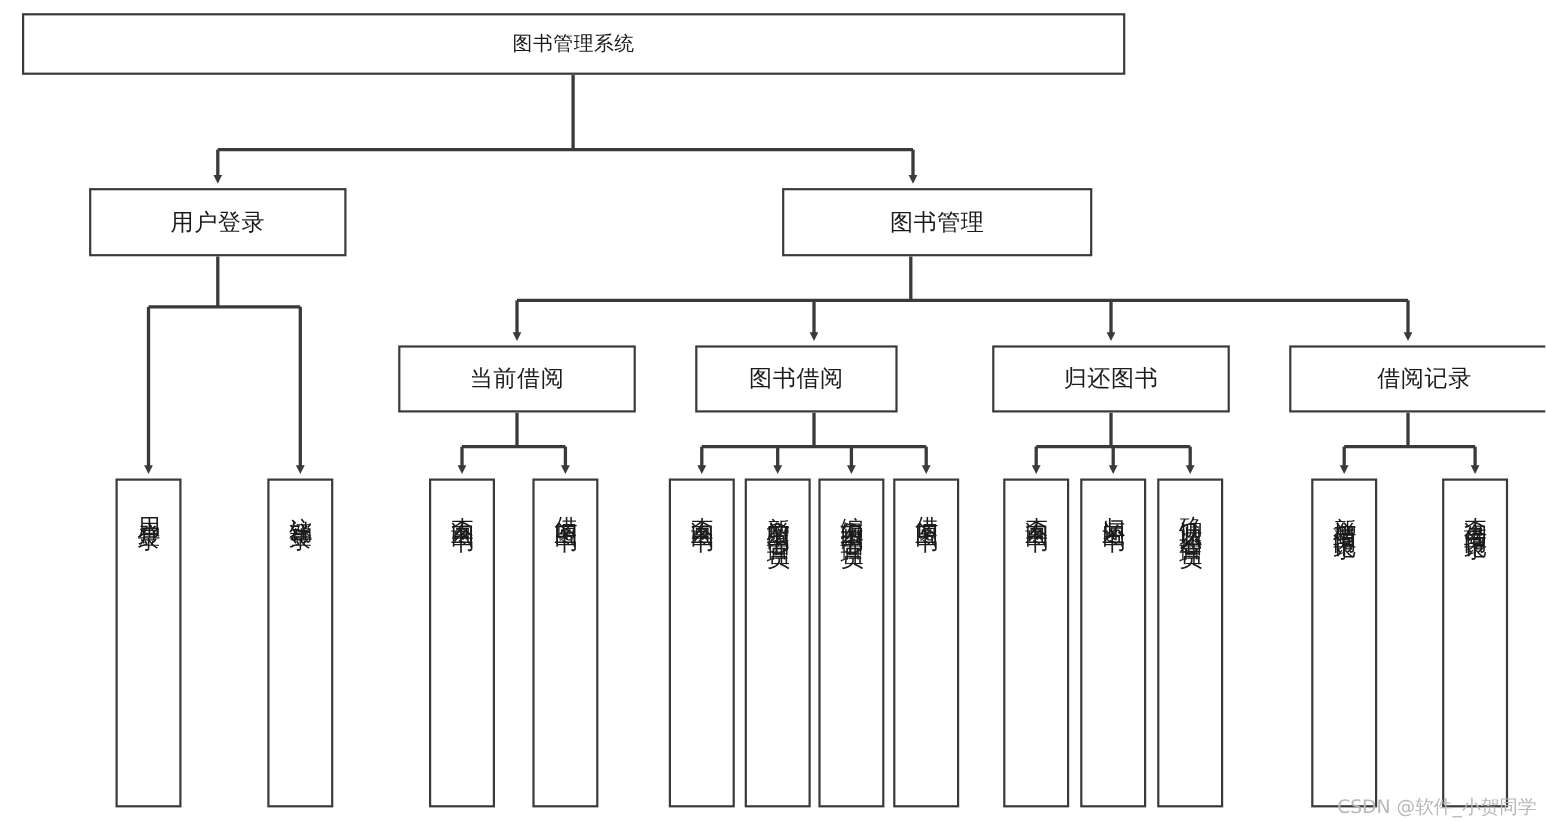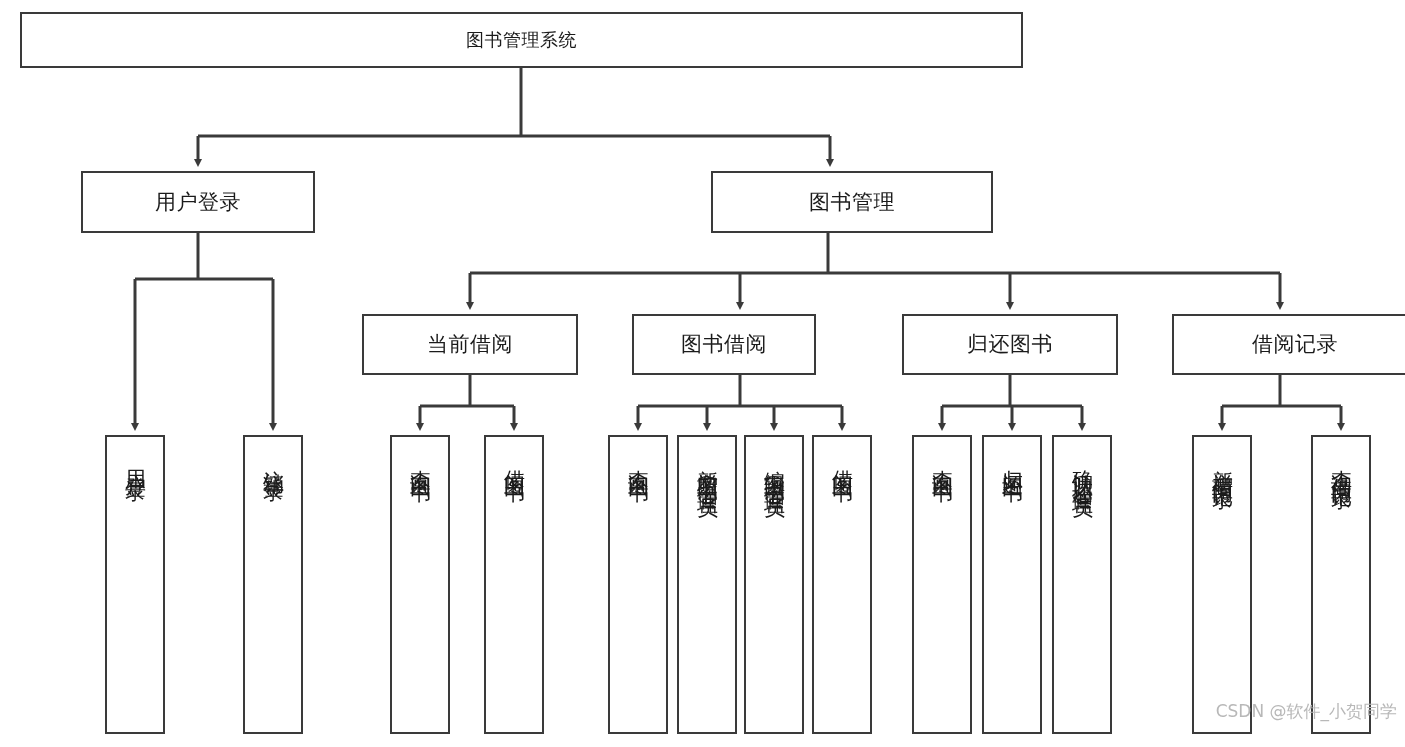--- a/index.html
+++ b/index.html
@@ -60,21 +60,21 @@
     writing-mode: vertical-rl;
     text-orientation: upright;
     font-size: 21px;
     line-height: 1.0;
     letter-spacing: 4px;
     white-space: nowrap;
   }
   .watermark {
     position: absolute;
     right: 8px;
-    bottom: 24px;
+    bottom: 2px;
     font-size: 17px;
     color: #b8b8b8;
     white-space: nowrap;
     z-index: 5;
     font-family: "DejaVu Sans", "Liberation Sans", sans-serif;
     margin-left: 36px;
   }
 </style>
 </head>
 <body>

